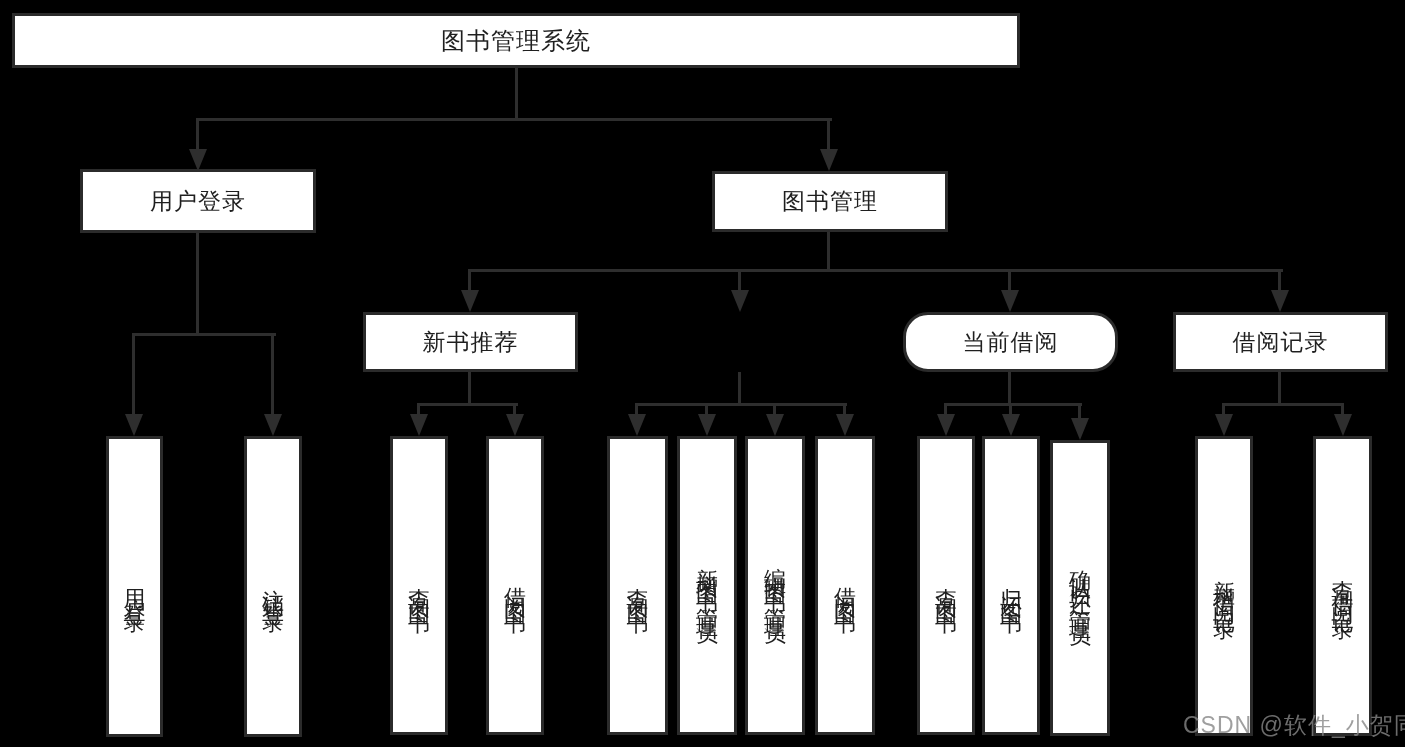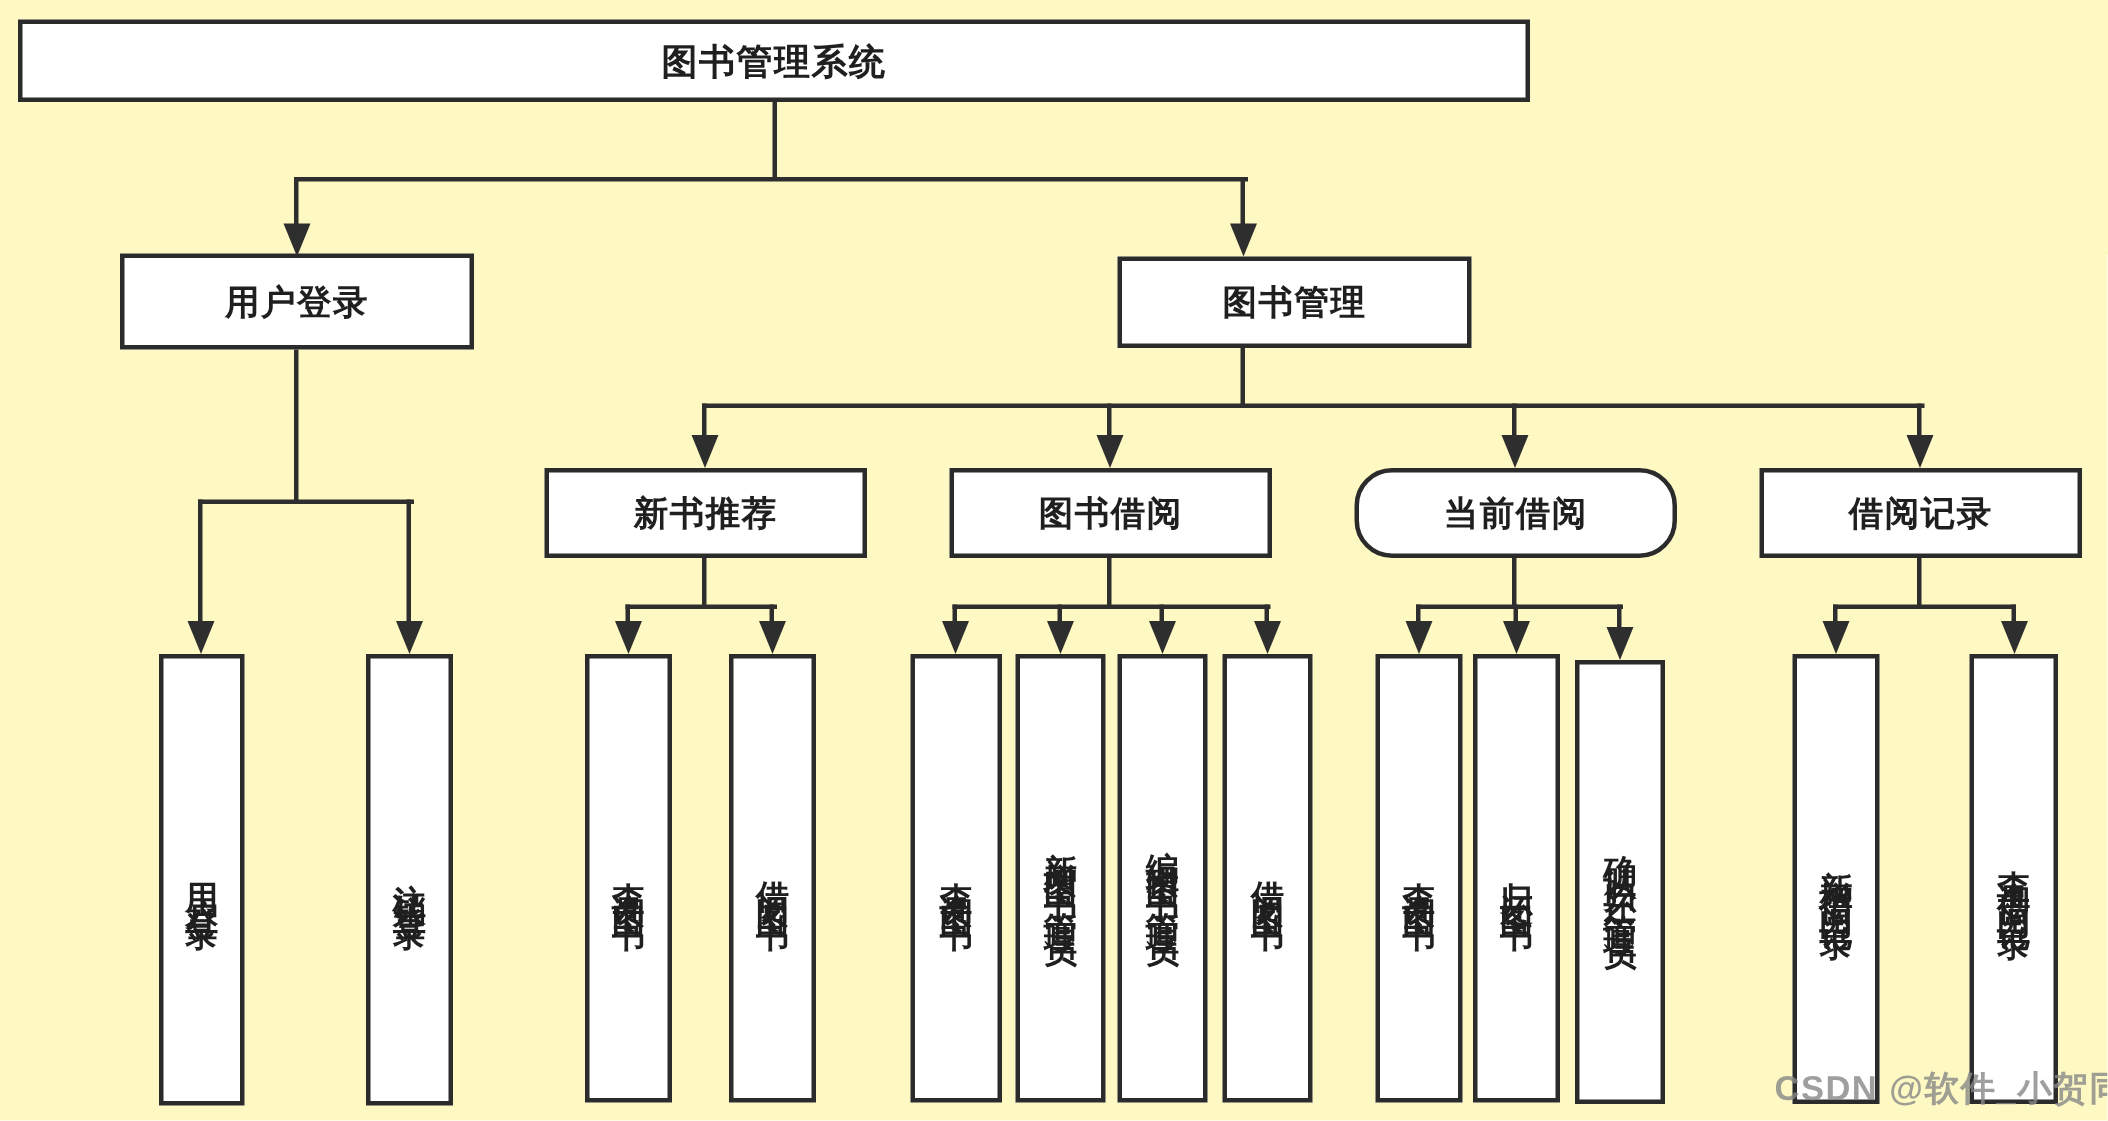--- a/index.html
+++ b/index.html
@@ -1,38 +1,38 @@
 <!DOCTYPE html>
 <html><head>
 <meta charset="utf-8">
 <style>
   html,body{margin:0;padding:0;background:#ffffff;}
   .canvas{
-    position:relative;width:1405px;height:747px;background:#fef9c3;
-    font-family:"Liberation Sans","DejaVu Sans",sans-serif;color:#1f1f1f;overflow:hidden;font-weight:bold;
+    position:relative;width:1405px;height:747px;background:#000000;
+    font-family:"Liberation Sans","DejaVu Sans",sans-serif;color:#1f1f1f;overflow:hidden;
   }
   .node{
     position:absolute;box-sizing:border-box;background:#ffffff;
     border:3px solid #2b2b2b;display:flex;align-items:center;justify-content:center;
     font-size:23px;letter-spacing:1px;white-space:nowrap;
   }
   .leaf .vtext{
     writing-mode:vertical-rl;text-orientation:mixed;
     font-size:22px;letter-spacing:8px;line-height:1;
   }
   .line{position:absolute;background:#2e2e2e;}
   .arrow{
     position:absolute;width:0;height:0;
     border-left:9px solid transparent;border-right:9px solid transparent;
     border-top:22px solid #2e2e2e;
   }
   
   .n-root{left:12px;top:13px;width:1008px;height:55px;font-size:24px;}
   .n-login{left:80px;top:169px;width:236px;height:64px;}
-  .n-book{left:745px;top:171px;width:236px;height:61px;}
+  .n-book{left:712px;top:171px;width:236px;height:61px;}
   .n-recommend{left:363px;top:312px;width:215px;height:60px;}
   .n-borrow{left:633px;top:312px;width:215px;height:60px;}
   .n-current{left:903px;top:312px;width:215px;height:60px;border-radius:25px;}
   .n-records{left:1173px;top:312px;width:215px;height:60px;}
   .leaf-login {left:106px;top:436px;width:57px;height:301px;}
   .leaf-logout{left:244px;top:436px;width:58px;height:301px;}
   .leaf-g1c1{left:390px;top:436px;width:58px;height:299px;}
   .leaf-g1c2{left:486px;top:436px;width:58px;height:299px;}
   .leaf-g2c1{left:607px;top:436px;width:61px;height:299px;}
   .leaf-g2c2{left:677px;top:436px;width:60px;height:299px;}
@@ -53,21 +53,20 @@
 <body>
 
 <div class="canvas">
 
   <div class="node n-root">图书管理系统</div>
 
   <div class="node n-login">用户登录</div>
   <div class="node n-book">图书管理</div>
 
   <div class="node n-recommend">新书推荐</div>
-  <div class="node n-borrow">图书借阅</div>
   <div class="node n-current">当前借阅</div>
   <div class="node n-records">借阅记录</div>
 
   <div class="node leaf leaf-login">
       <span class="vtext">用户登录</span>
     </div>
   <div class="node leaf leaf-logout">
       <span class="vtext">注销登录</span>
     </div>
 

